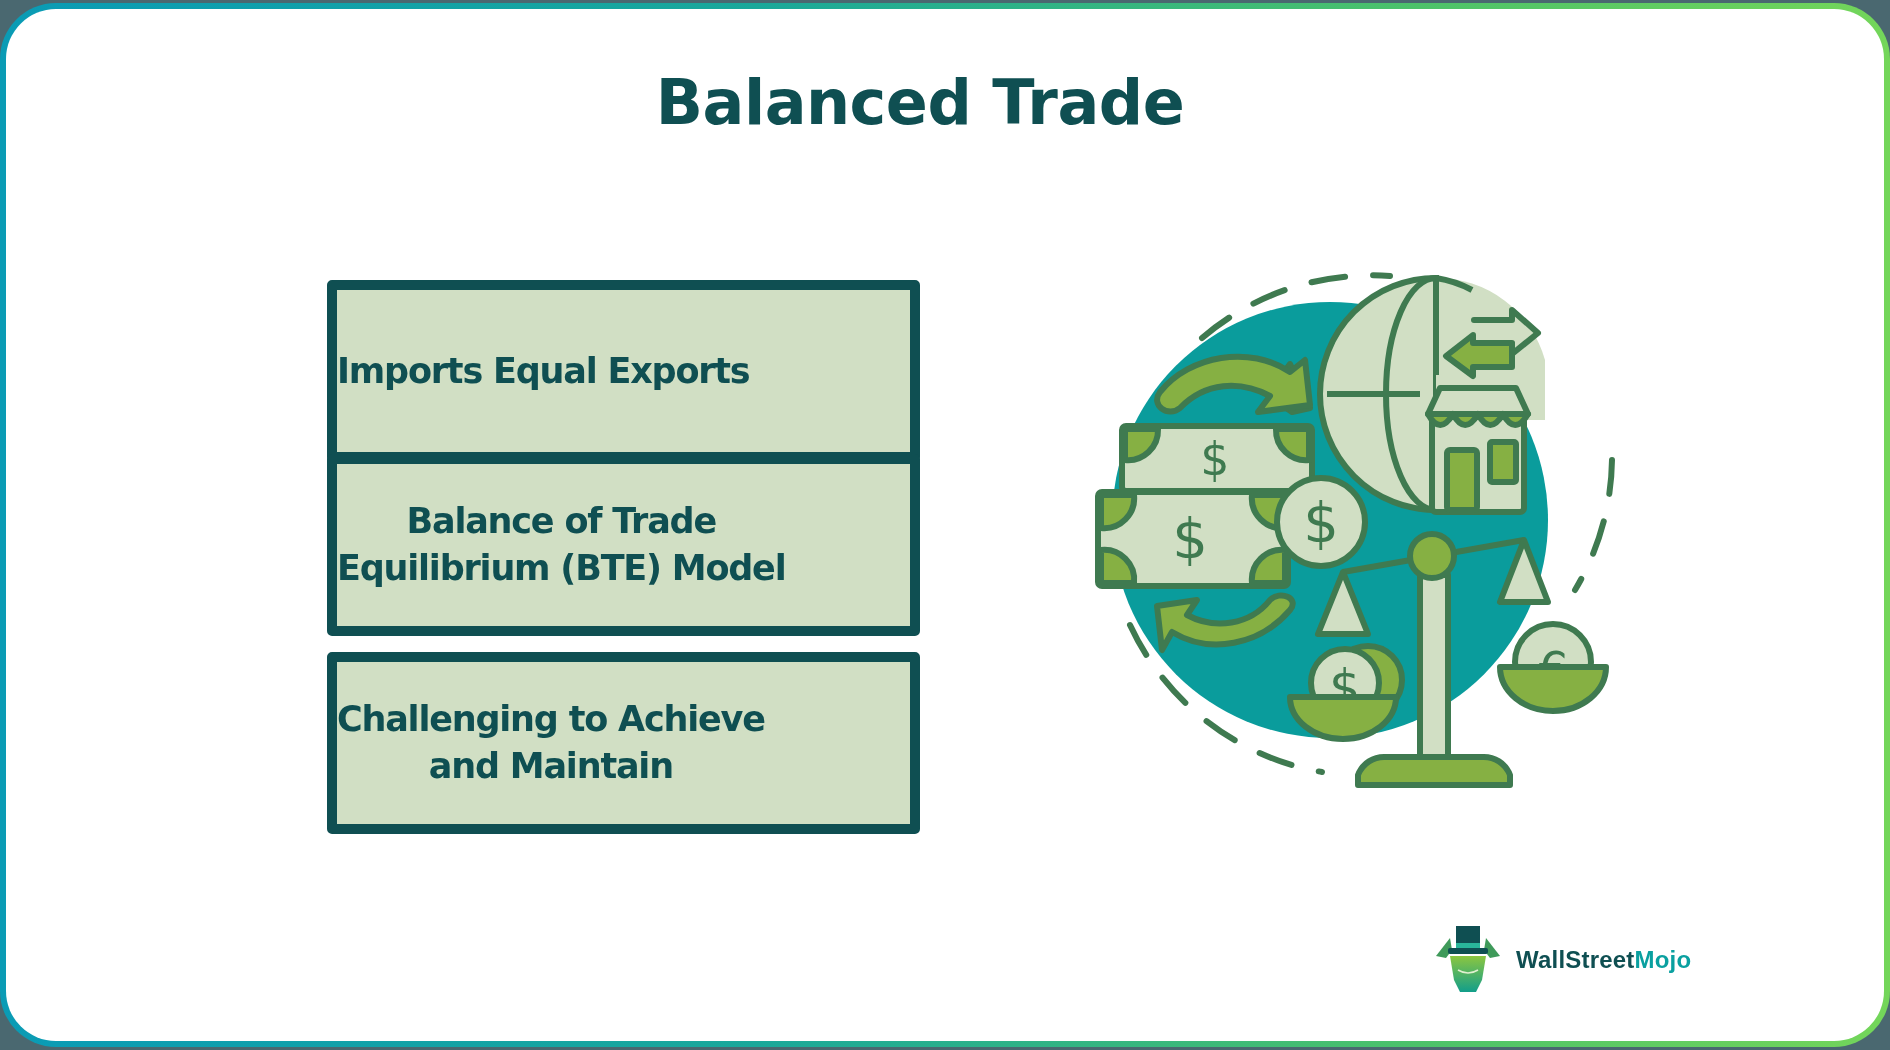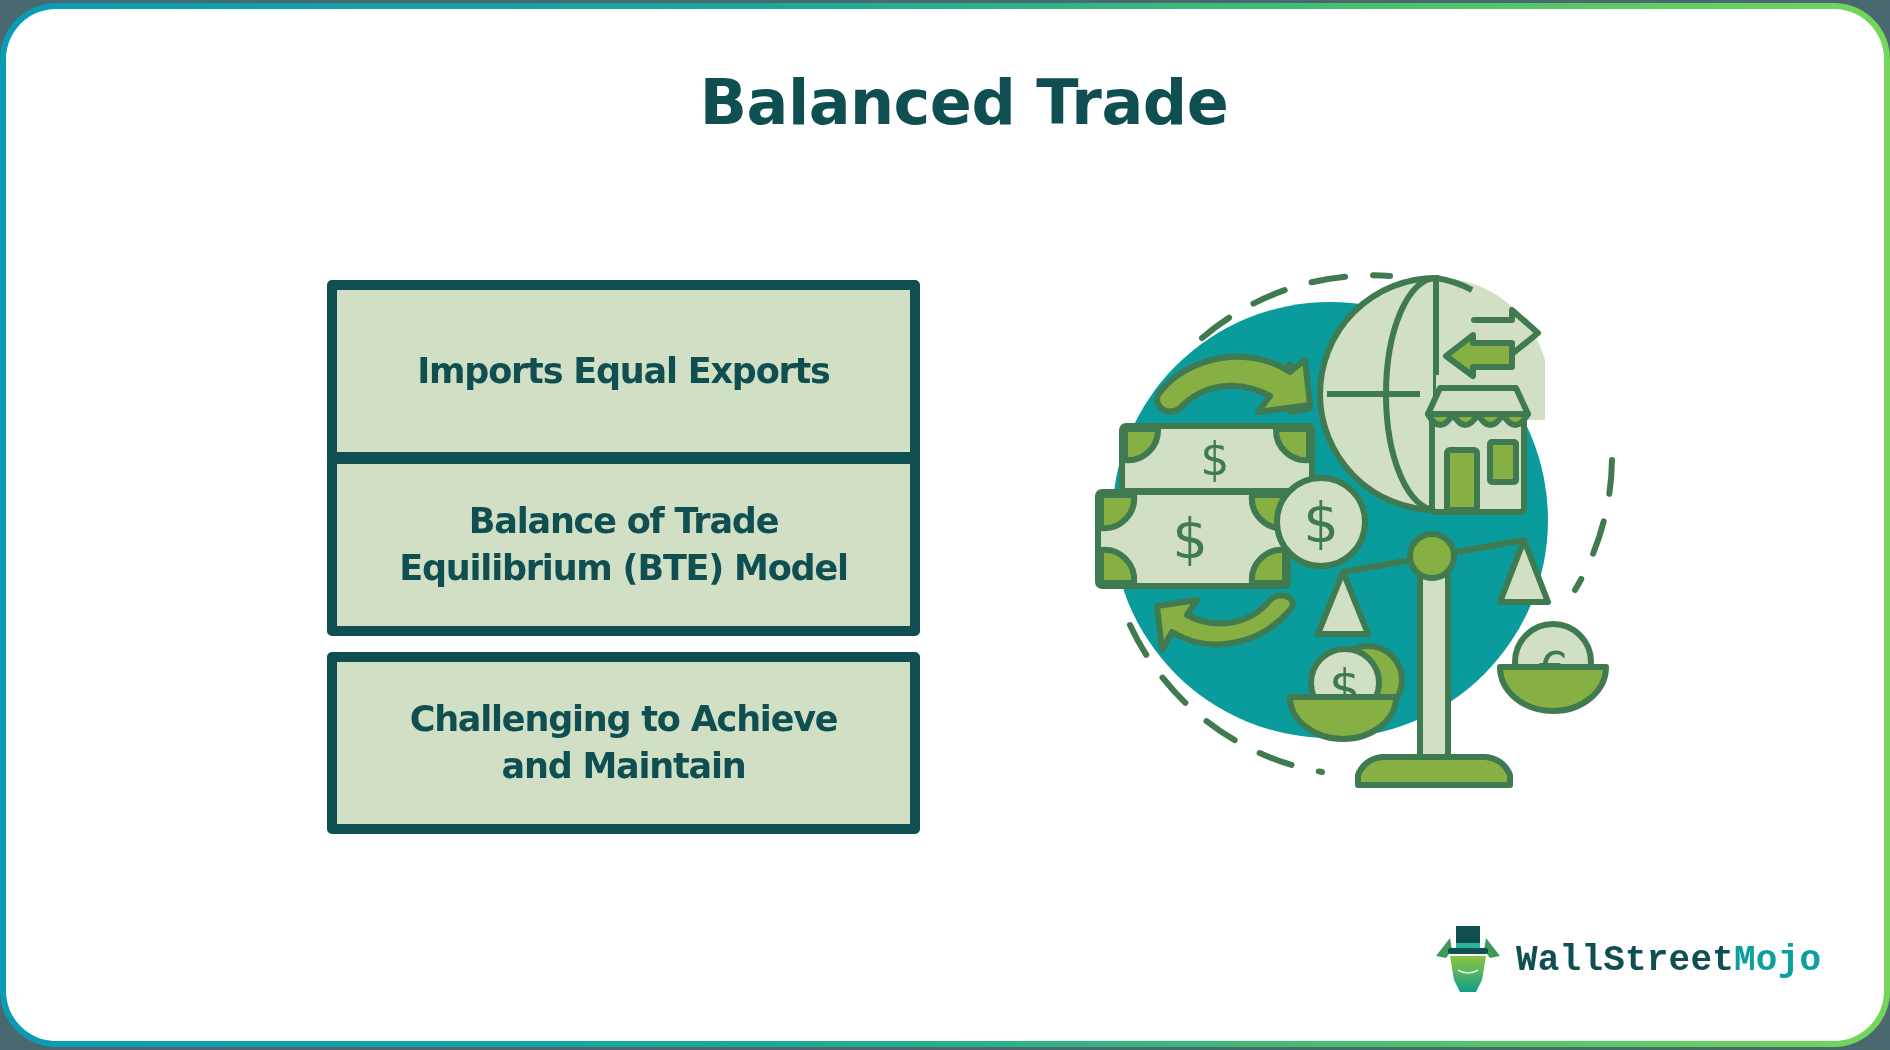--- a/index.html
+++ b/index.html
@@ -13,36 +13,36 @@
     border-radius: 56px;
     background: linear-gradient(90deg, #0a9bb5 0%, #1aa89a 40%, #4cc26a 75%, #74d65a 100%);
   }
   .card {
     position: absolute; left: 6px; top: 9px; width: 1878px; height: 1032px;
     border-radius: 50px; background: #ffffff;
   }
   .title {
     position: absolute; left: 0; top: 66px; width: 1840px; text-align: center;
     font-family: "DejaVu Sans", sans-serif; font-weight: bold;
-    font-size: 62px; color: #0f4f52; letter-spacing: -0.5px; padding-left: 44px;
+    font-size: 62px; color: #0f4f52; letter-spacing: -0.5px;
   }
   .box {
     position: absolute; left: 327px; width: 593px; height: 182px;
     box-sizing: border-box; border: 10px solid #0f4f52; border-radius: 5px;
-    background: #d1dfc4; display: flex; align-items: center; justify-content: center;
+    background: #d1dfc4; display: flex; align-items: center; 
     text-align: center;
   }
   .box span {
     font-family: "DejaVu Sans", sans-serif; font-weight: bold;
     font-size: 35px; line-height: 47px; color: #0f4f52; letter-spacing: -1.2px;
     white-space: pre-line;
   }
   .illustration { position: absolute; left: 1080px; top: 260px; width: 560px; height: 540px; }
   .logo { position: absolute; left: 1432px; top: 922px; height: 76px; display: flex; align-items: center; }
-  .logo-text { font-family: Liberation Mono, monospace; font-weight: bold; font-size: 36px; margin-left: 12px; letter-spacing: 0.2px; }
+  .logo-text { font-family: Liberation Sans, sans-serif; font-weight: bold; font-size: 24px; margin-left: 12px; letter-spacing: 0.2px; }
   .logo-a { color: #0f4f52; }
   .logo-b { color: #0aa0a0; }
 </style>
 </head>
 <body>
 
 <div class="frame"></div>
 <div class="card"></div>
 
 <div class="title">Balanced Trade</div>

